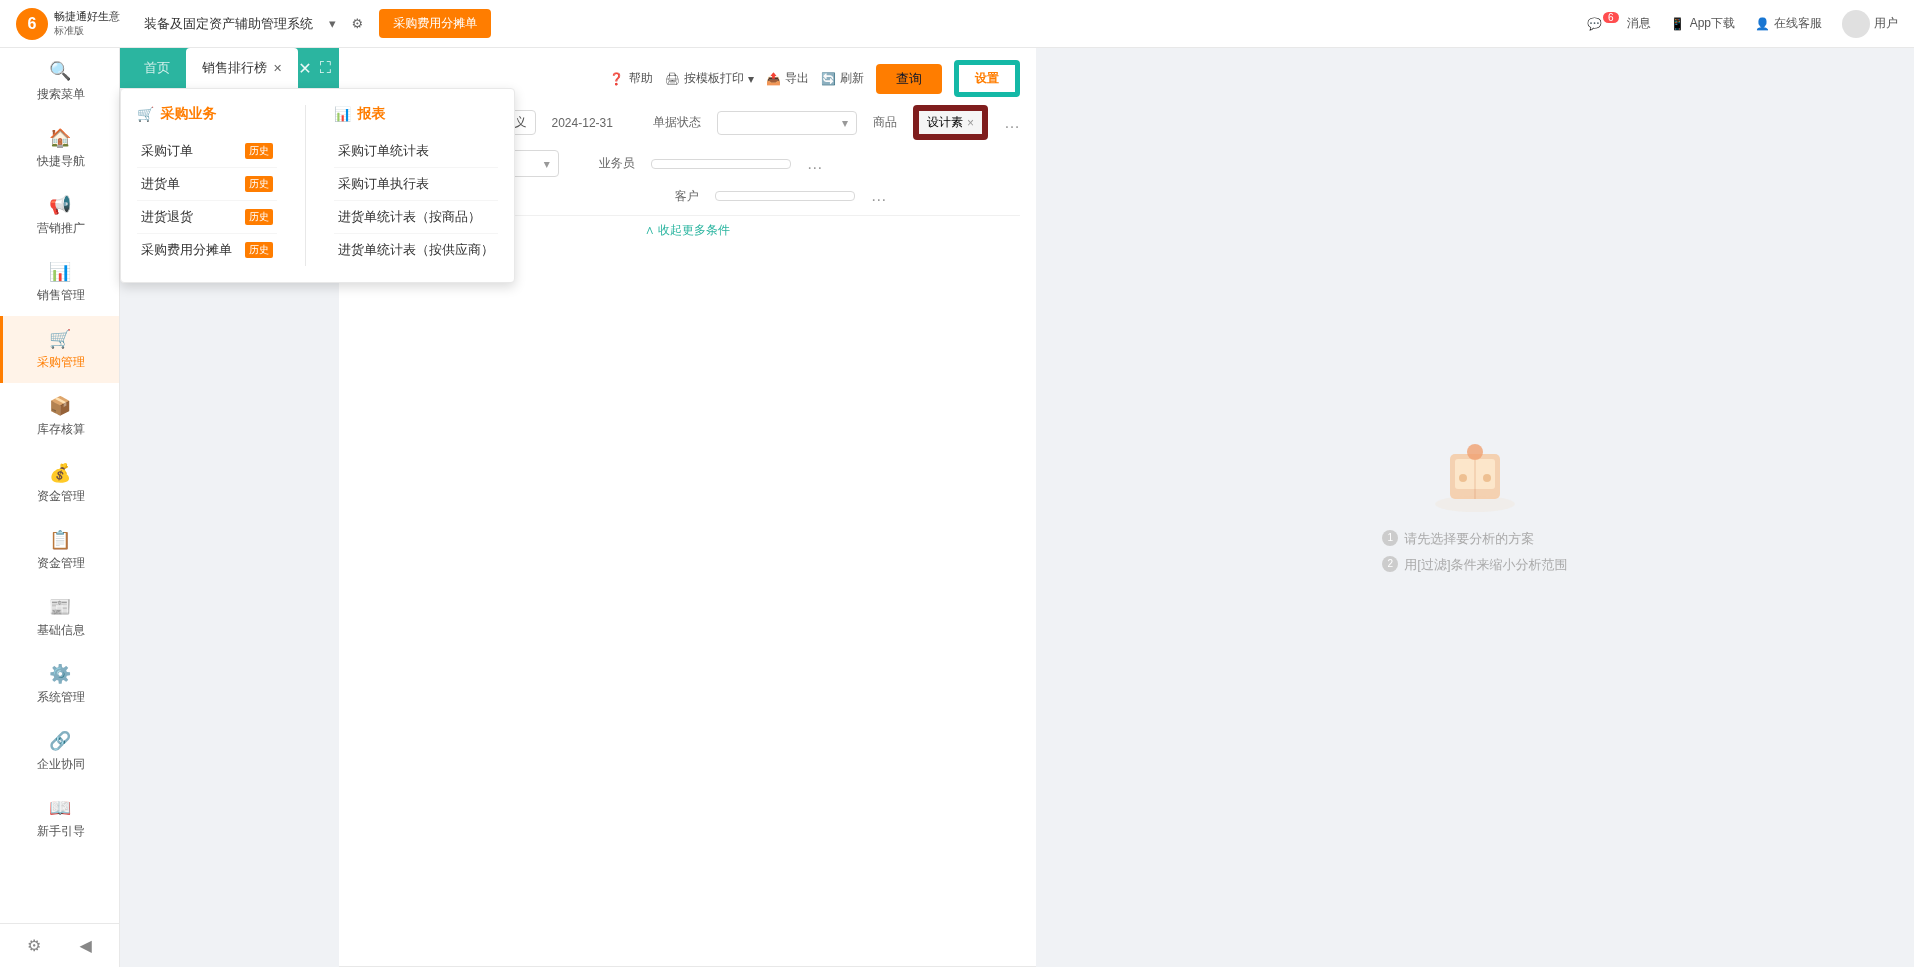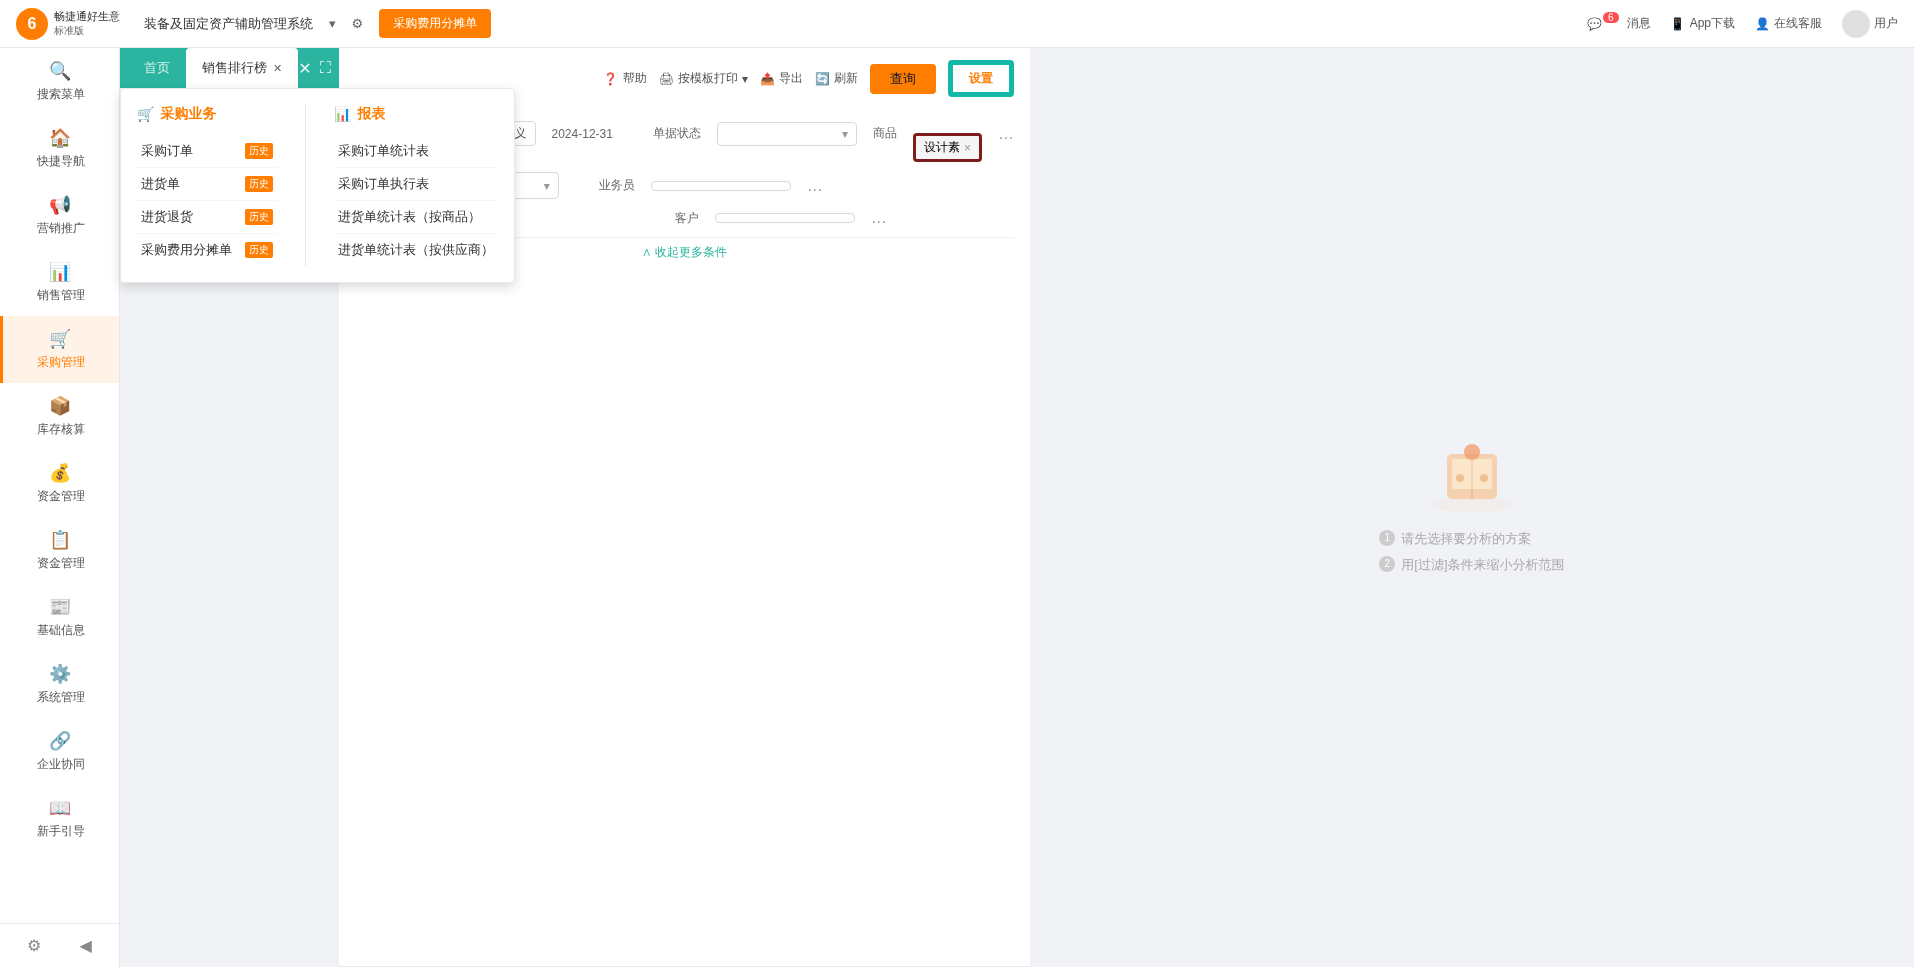--- a/index.html
+++ b/index.html
@@ -182,25 +182,25 @@
       gap: 12px;
       margin-bottom: 8px;
     }
     .filter-toolbar-item {
       display: flex; align-items: center; gap: 4px;
       color: #555; font-size: 12px; cursor: pointer;
     }
     .filter-label { color: #666; font-size: 12px; white-space: nowrap; }
     .filter-tag {
       background: #f5f5f5;
-      border: 3px solid #7f1d1d;
+      border: 6px solid #7f1d1d;
       border-radius: 4px;
       padding: 3px 8px;
       font-size: 12px;
-      display: flex; align-items: center; gap: 4px; margin-top: 28px;
+      display: flex; align-items: center; gap: 4px;
     }
     .filter-tag .remove { color: #999; cursor: pointer; }
     .time-btns { display: flex; gap: 4px; }
     .time-btn {
       padding: 3px 8px;
       border: 1px solid #d9d9d9;
       border-radius: 4px;
       font-size: 12px;
       cursor: pointer;
       background: white;

